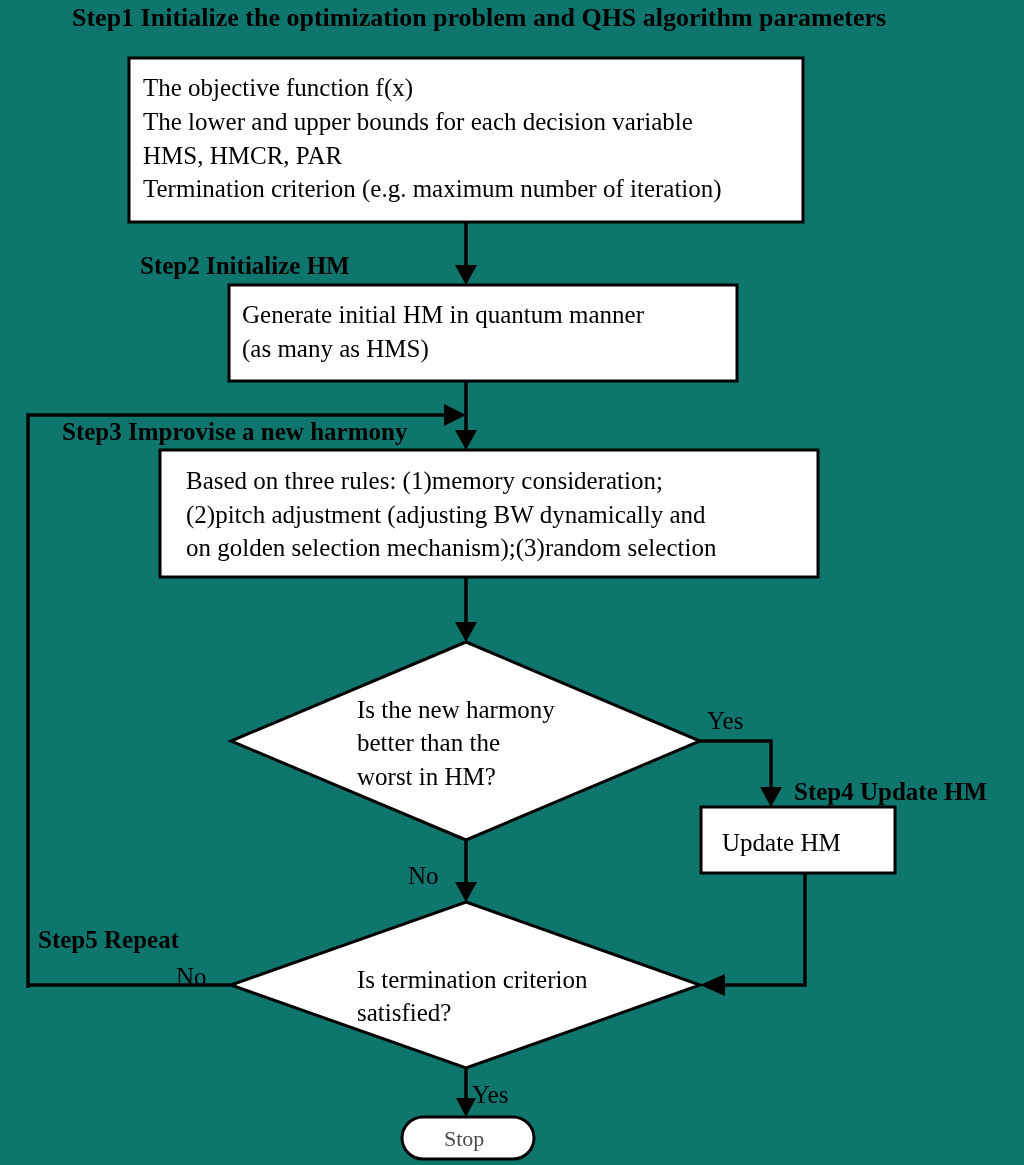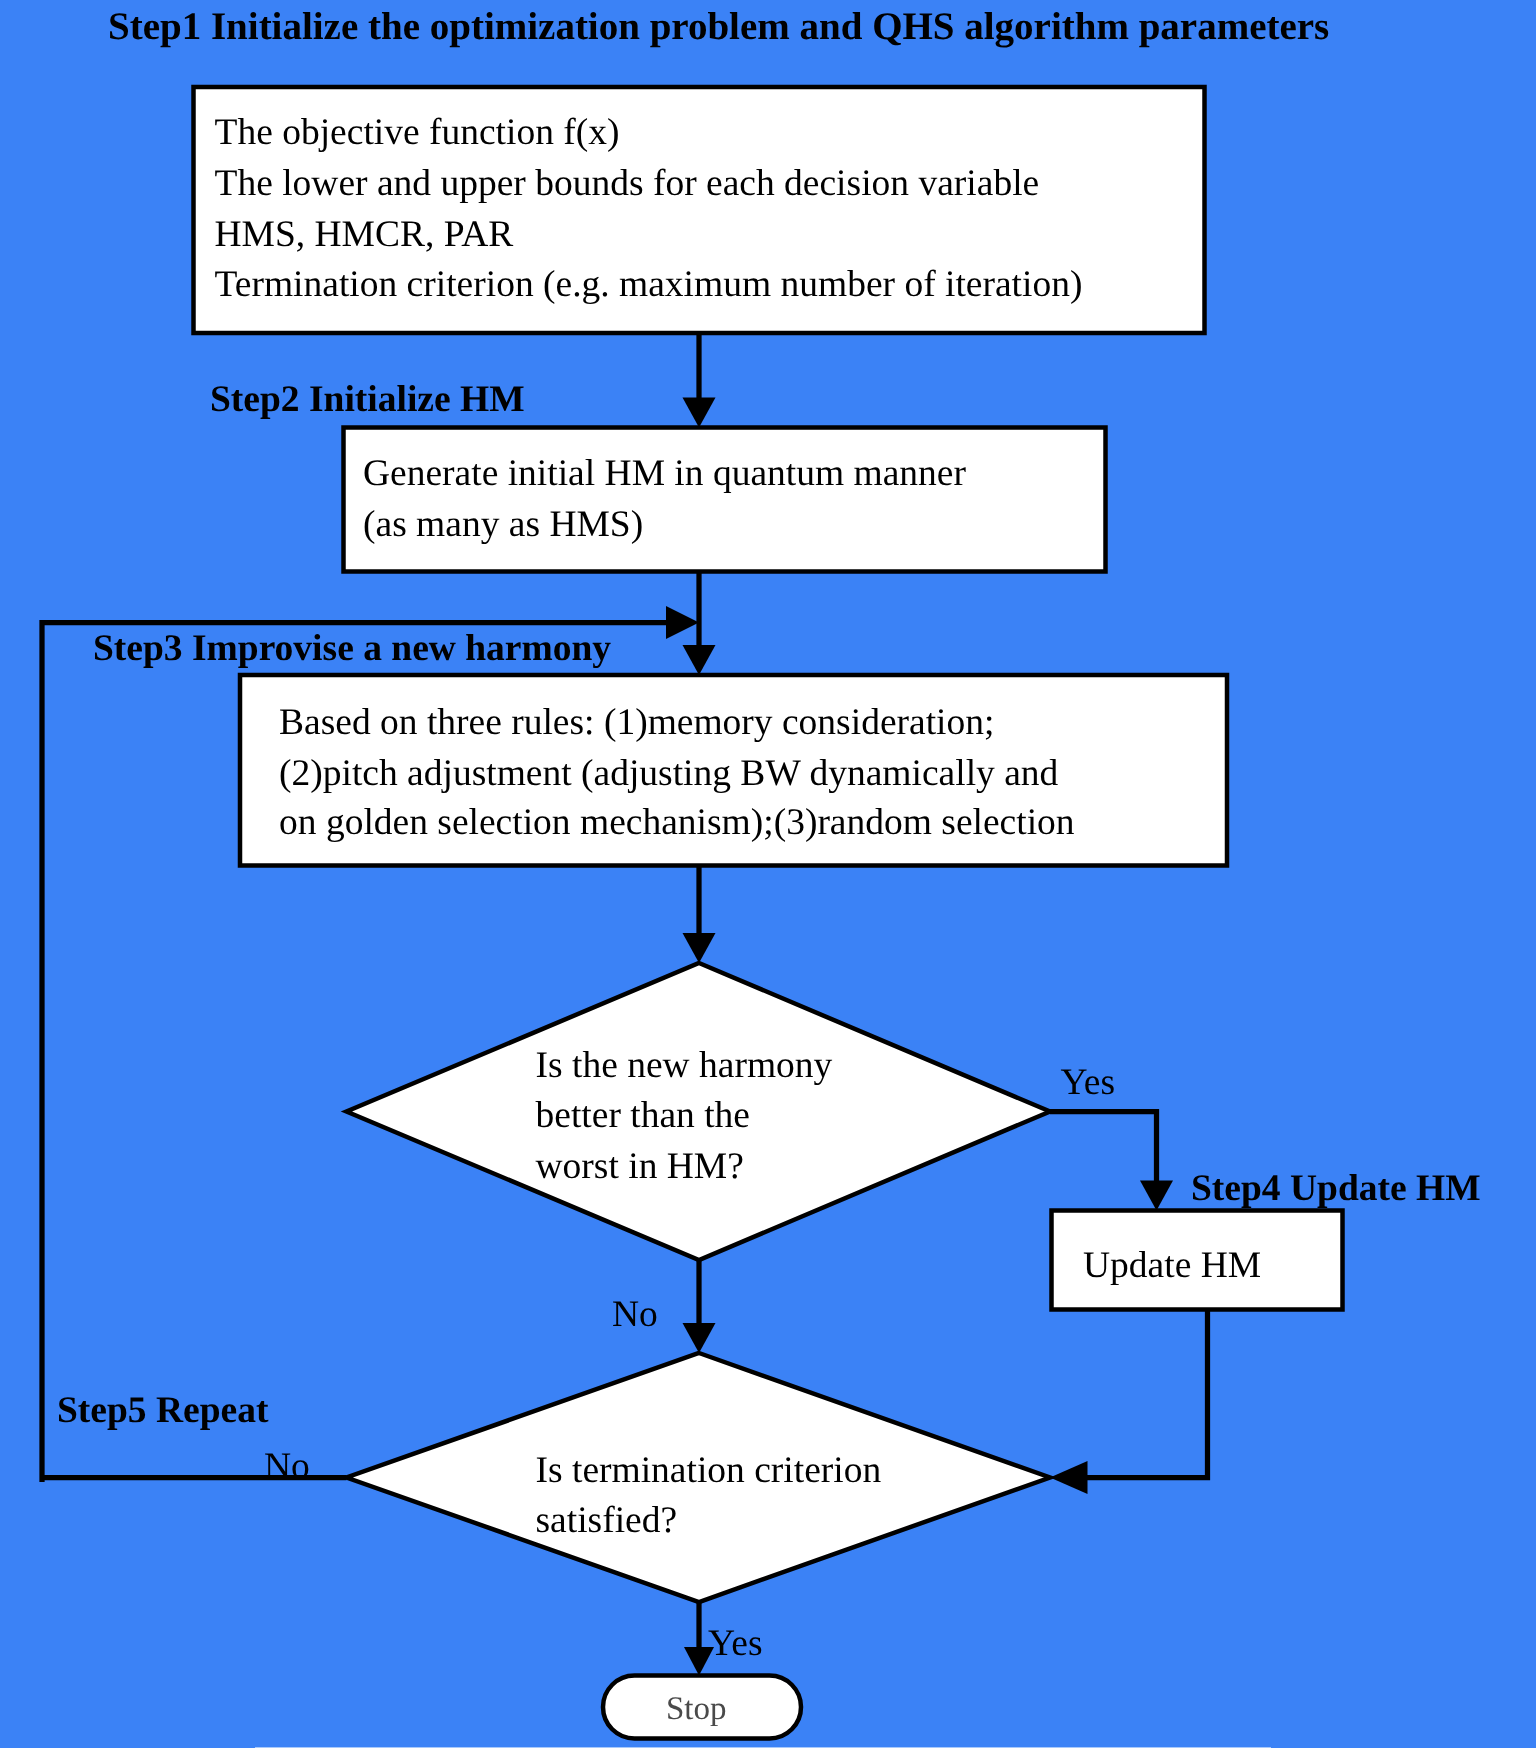--- a/index.html
+++ b/index.html
@@ -4,21 +4,21 @@
 <style>
   html, body {
     margin: 0;
     padding: 0;
     background: #ffffff;
   }
   #page {
     position: relative;
     width: 1024px;
     height: 1165px;
-    background: #3b82f6;
+    background: #0f766e;
     font-family: "Liberation Serif", "DejaVu Serif", serif;
     overflow: hidden;
   }
   svg#flowchart {
     position: absolute;
     left: 0;
     top: 0;
     width: 1024px;
     height: 1165px;
   }

